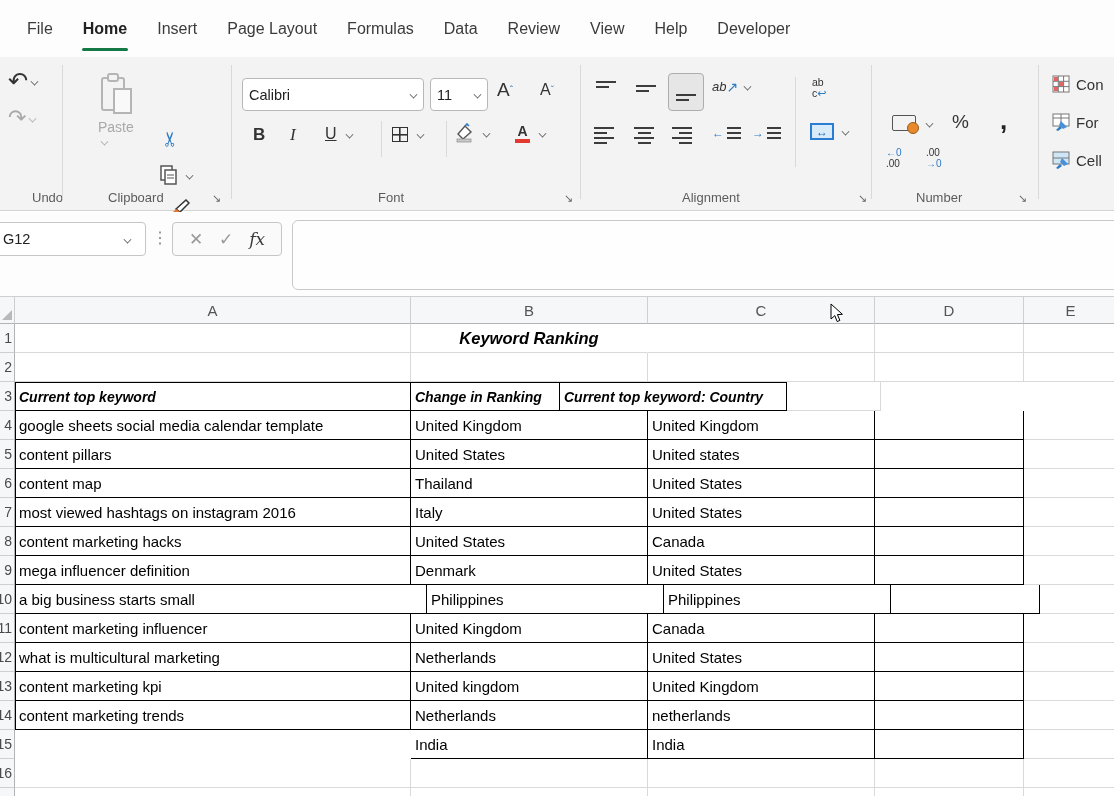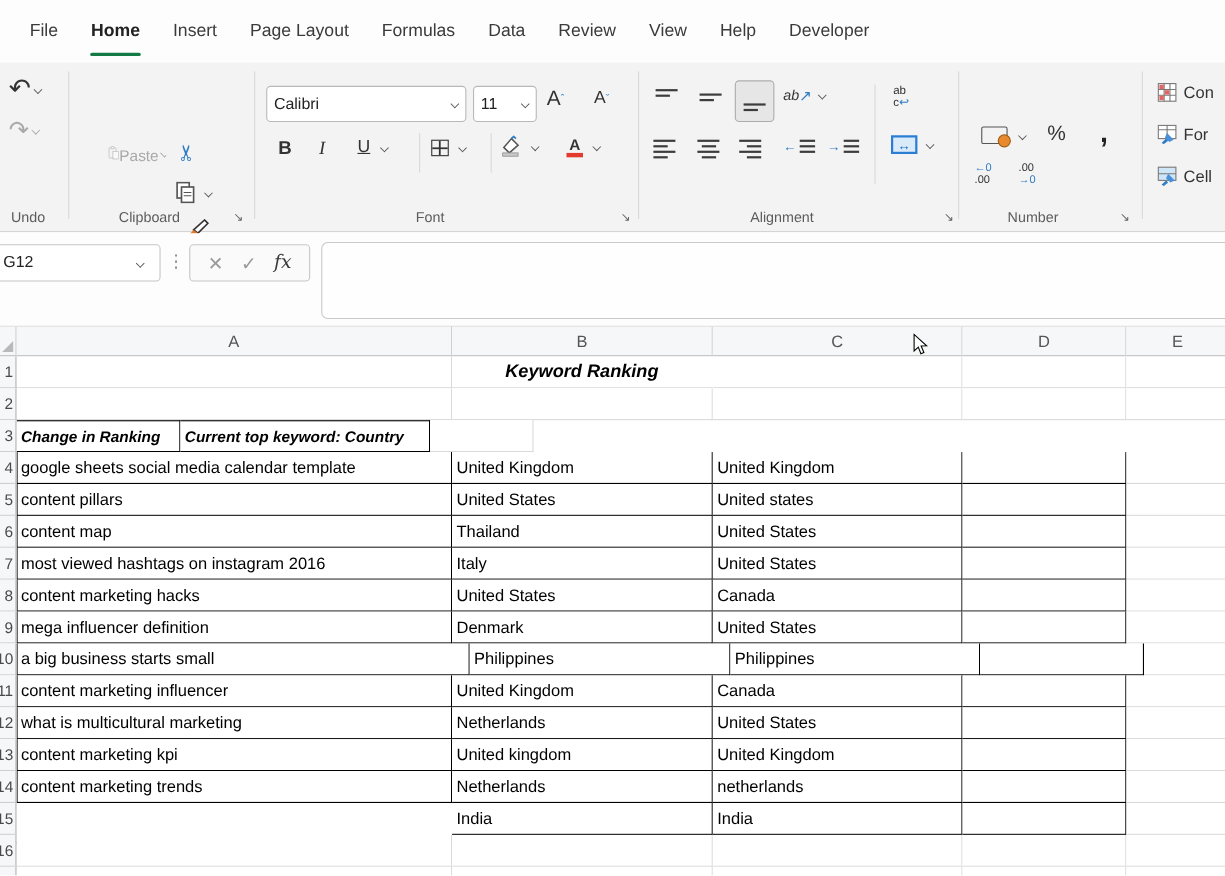--- a/index.html
+++ b/index.html
@@ -19,21 +19,21 @@
   .launcher { position:absolute; bottom:6px; font-size:11px; color:#666; line-height:1; }
   .chev { display:inline-block; width:7px; height:7px; border-left:1.5px solid #555; border-bottom:1.5px solid #555; transform:rotate(-45deg) scale(.8); margin-left:3px; vertical-align:middle; }
   .chev.dim { border-color:#a8a8a8; }
   .icnbtn { position:absolute; display:flex; align-items:center; justify-content:center; }
 
   
   .undo-glyph { font-size:24px; color:#333; line-height:1; }
   .redo-glyph { font-size:22px; color:#a9a9a9; line-height:1; }
 
   
-  .paste-btn { position:absolute; left:98px; top:28px; width:52px; height:108px; display:flex; align-items:center; }
+  .paste-btn { position:absolute; left:98px; top:16px; width:52px; height:108px; display:flex; flex-direction:column; align-items:flex-start; }
   .paste-label { font-size:14px; color:#a9a9a9; margin-top:4px; }
   .scissors { font-size:20px; color:#2e7cc3; transform:rotate(-90deg); line-height:1; }
 
   
   .combo { position:absolute; background:#fff; border:1px solid #b8b8b8; border-radius:4px; display:flex; align-items:center; font-size:14.5px; color:#222; padding:0 6px; }
   .combo .cval { flex:1; overflow:hidden; white-space:nowrap; }
 
   .fbtn { font-size:17px; color:#333; }
   .grow-caret { color:#2e7cc3; font-size:10px; vertical-align:top; }
   .bold-b { font-weight:bold; font-size:17px; }
@@ -116,21 +116,21 @@
 <div class="ribbon">
 
   <div class="icnbtn" style="left:8px;top:12px;">
     <span class="undo-glyph">↶</span>
       <span class="chev"></span>
   </div>
   <div class="icnbtn" style="left:8px;top:50px;">
     <span class="redo-glyph">↷</span>
       <span class="chev dim"></span>
   </div>
-  <div class="glabel" style="left:10px;">Undo</div>
+  <div class="glabel" style="left:32px;">Undo</div>
   <div class="vsep" style="left:62px;"></div>
 
   <div class="paste-btn">
     <svg width="36" height="42" viewBox="0 0 36 42">
       <rect x="4" y="5" width="22" height="32" rx="2" fill="none" stroke="#b5b5b5" stroke-width="2"></rect>
       <rect x="10" y="1" width="10" height="7" rx="2" fill="#f3f3f3" stroke="#b5b5b5" stroke-width="2"></rect>
       <rect x="16" y="16" width="17" height="24" fill="#f9f9f9" stroke="#b5b5b5" stroke-width="2"></rect>
     </svg>
     <span class="paste-label">Paste</span>
     <span class="chev dim" style="margin-top:3px;"></span>
@@ -384,20 +384,21 @@
         <div class="cell" style="width: 396px;"></div>
         <div class="cell" style="width: 237px;"></div>
         <div class="cell" style="width: 227px;"></div>
         <div class="cell" style="width: 149px;"></div>
         <div class="cell" style="width: 94px;"></div>
       </div>
       <div class="grow">
         <div class="rowhead" style="width: 15px;">
           <span>3</span>
         </div>
+        <div class="cell thead tbl tbl-top tbl-left" style="width: 396px;">Current top keyword</div>
         <div class="cell thead tbl tbl-top" style="width: 149px;">Change in Ranking</div>
         <div class="cell thead tbl tbl-top" style="width: 227px;">Current top keyword: Country</div>
         <div class="cell" style="width: 94px;"></div>
       </div>
       <div class="grow">
         <div class="rowhead" style="width: 15px;">
           <span>4</span>
         </div>
         <div class="cell tbl tbl-left" style="width: 396px;">google sheets social media calendar template</div>
         <div class="cell tbl" style="width: 237px;">United Kingdom</div>

